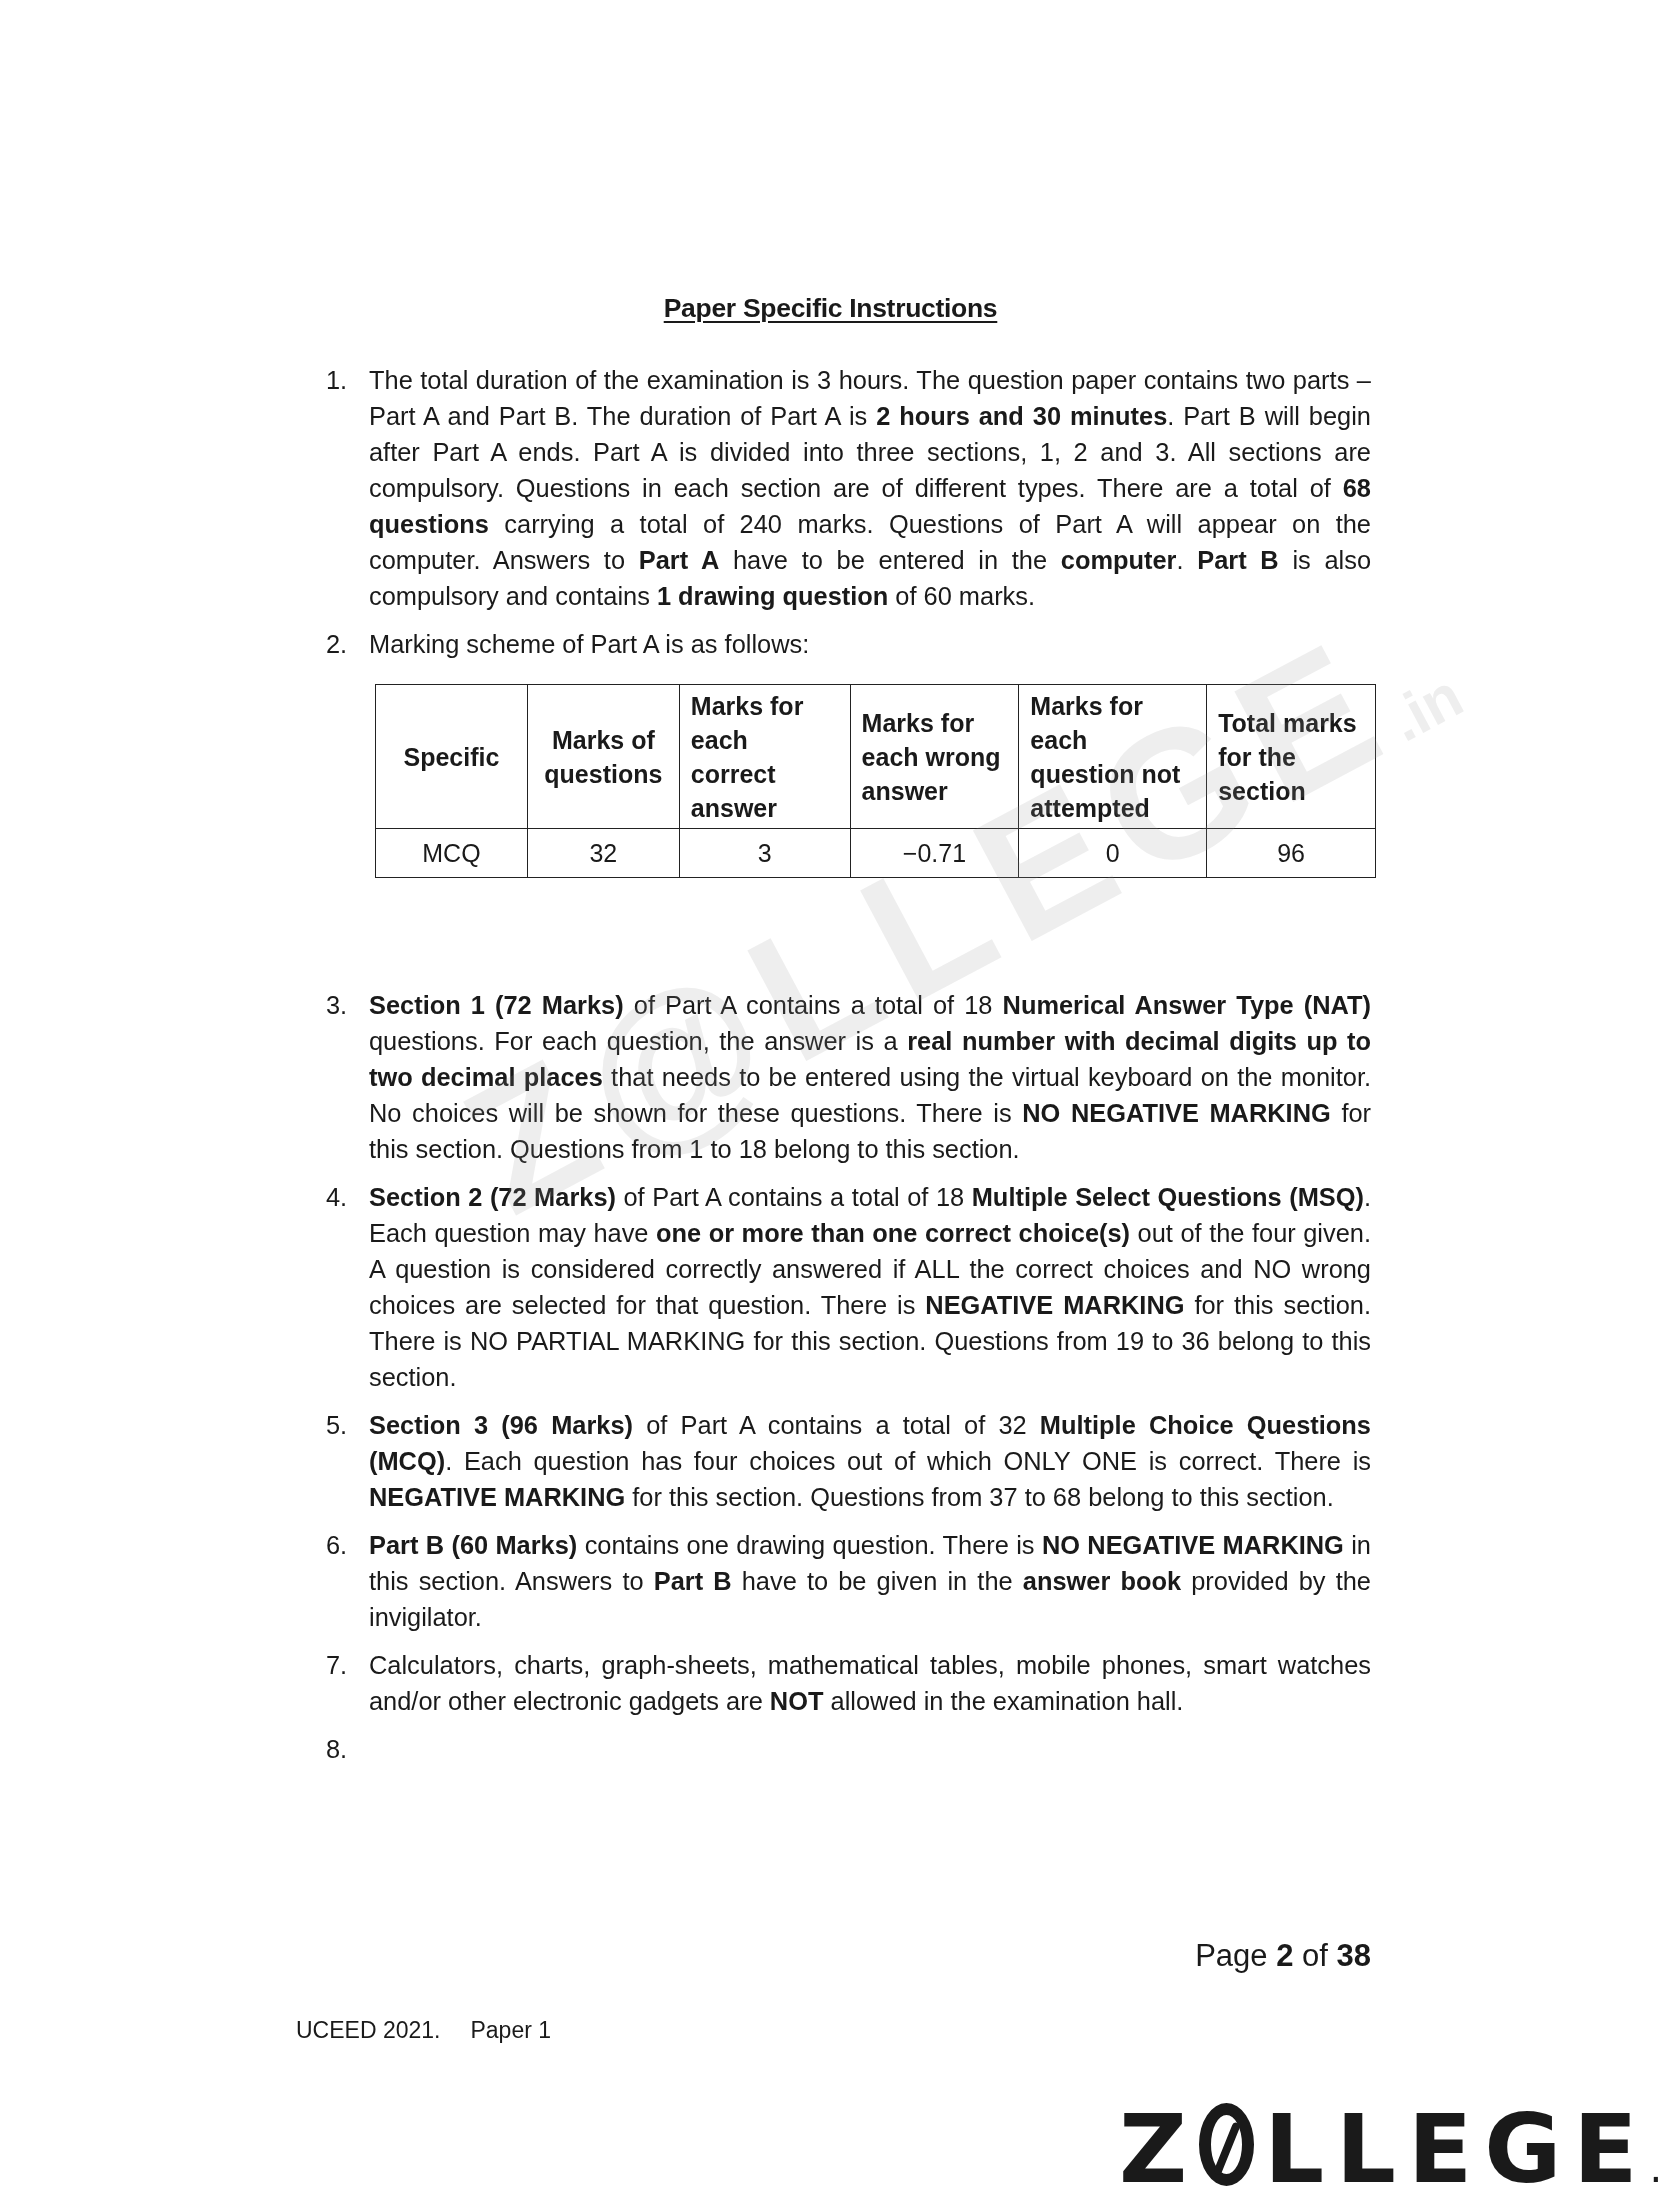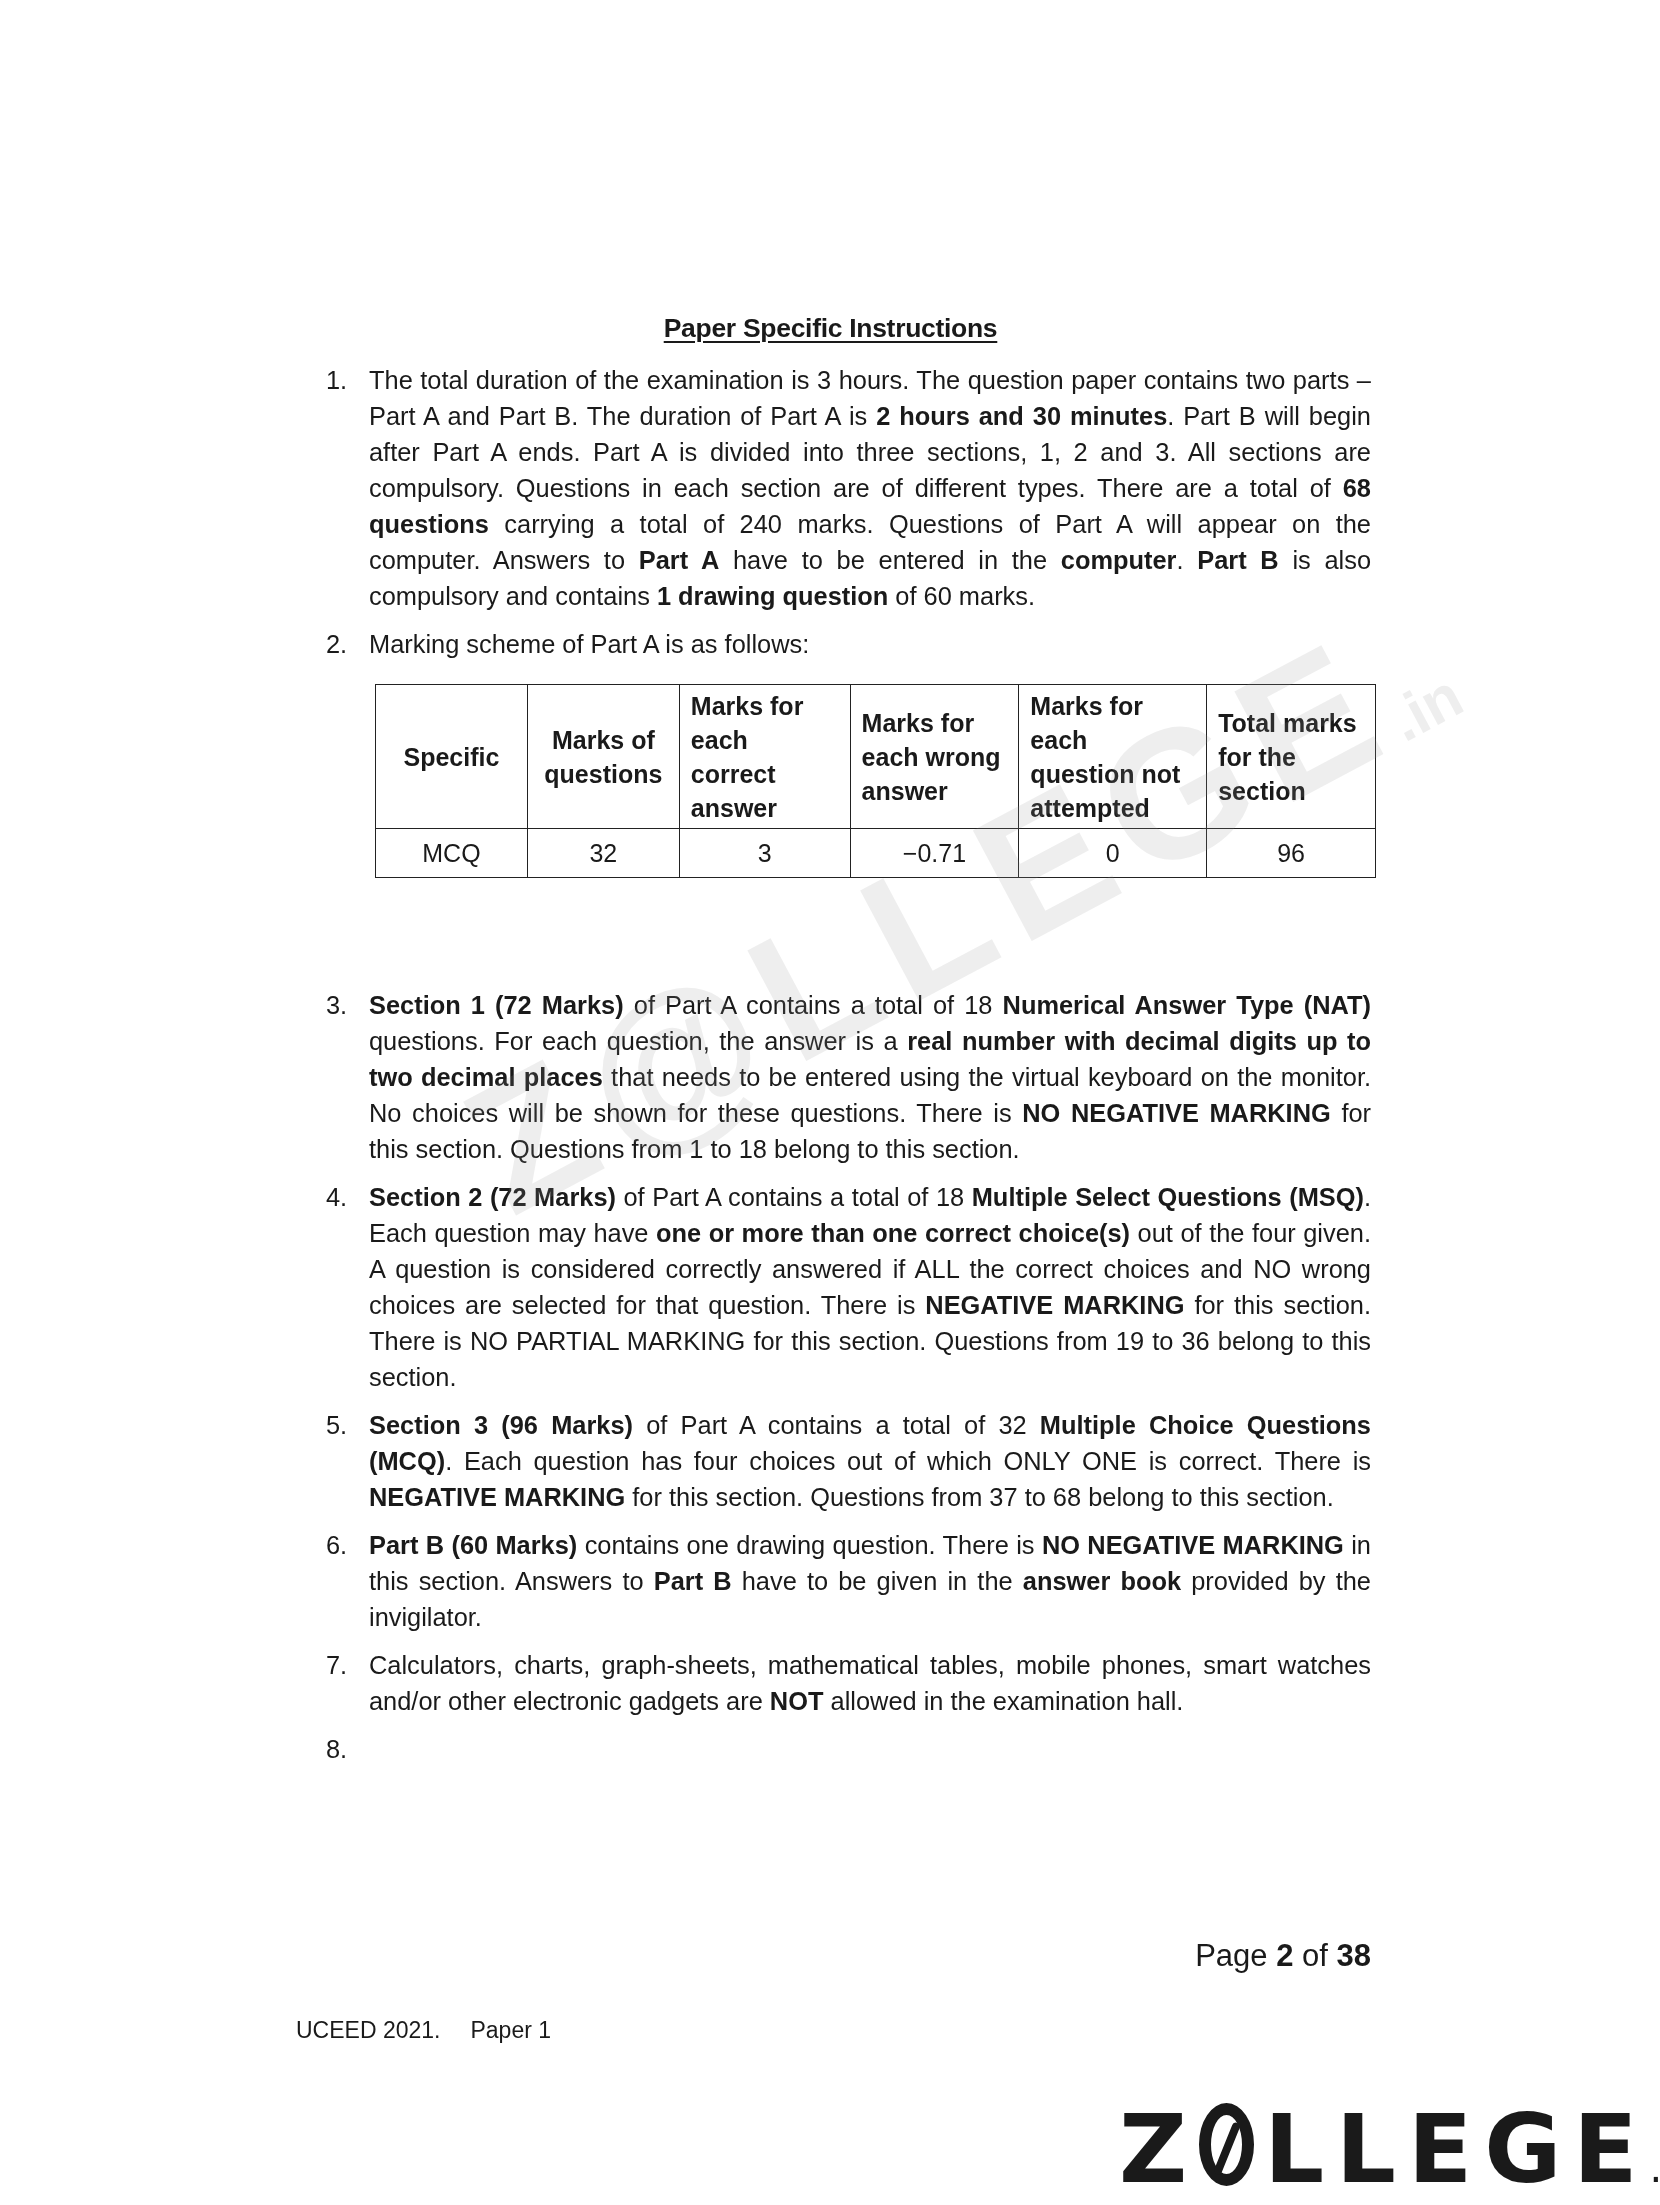--- a/index.html
+++ b/index.html
@@ -6,21 +6,20 @@
     body {
       width: 1661px; height: 2205px; position: relative; overflow: hidden;
       font-family: "Liberation Sans", "DejaVu Sans", sans-serif;
       color: #1a1a1a;
     }
     .page-title {
       position: absolute; top: 293px; left: 0; width: 1661px; text-align: center;
       font-size: 26.5px; font-weight: bold; text-decoration: underline;
       text-underline-offset: 4.4px; text-decoration-thickness: 2.2px;
       letter-spacing: -0.3px;
-      margin-top: 20px;
     }
     .instr-list { position: absolute; left: 326px; width: 1045px; top: 362px; }
     .instr-item { position: relative; padding-left: 43px; font-size: 25.4px; line-height: 36px; text-align: justify; }
     .instr-item .num { position: absolute; left: 0; top: 0; }
     .instr-item b { font-weight: bold; }
 
     .marking-table {
       position: absolute; left: 375px; top: 684px; width: 1001px;
       border-collapse: collapse; font-size: 25px;
     }

